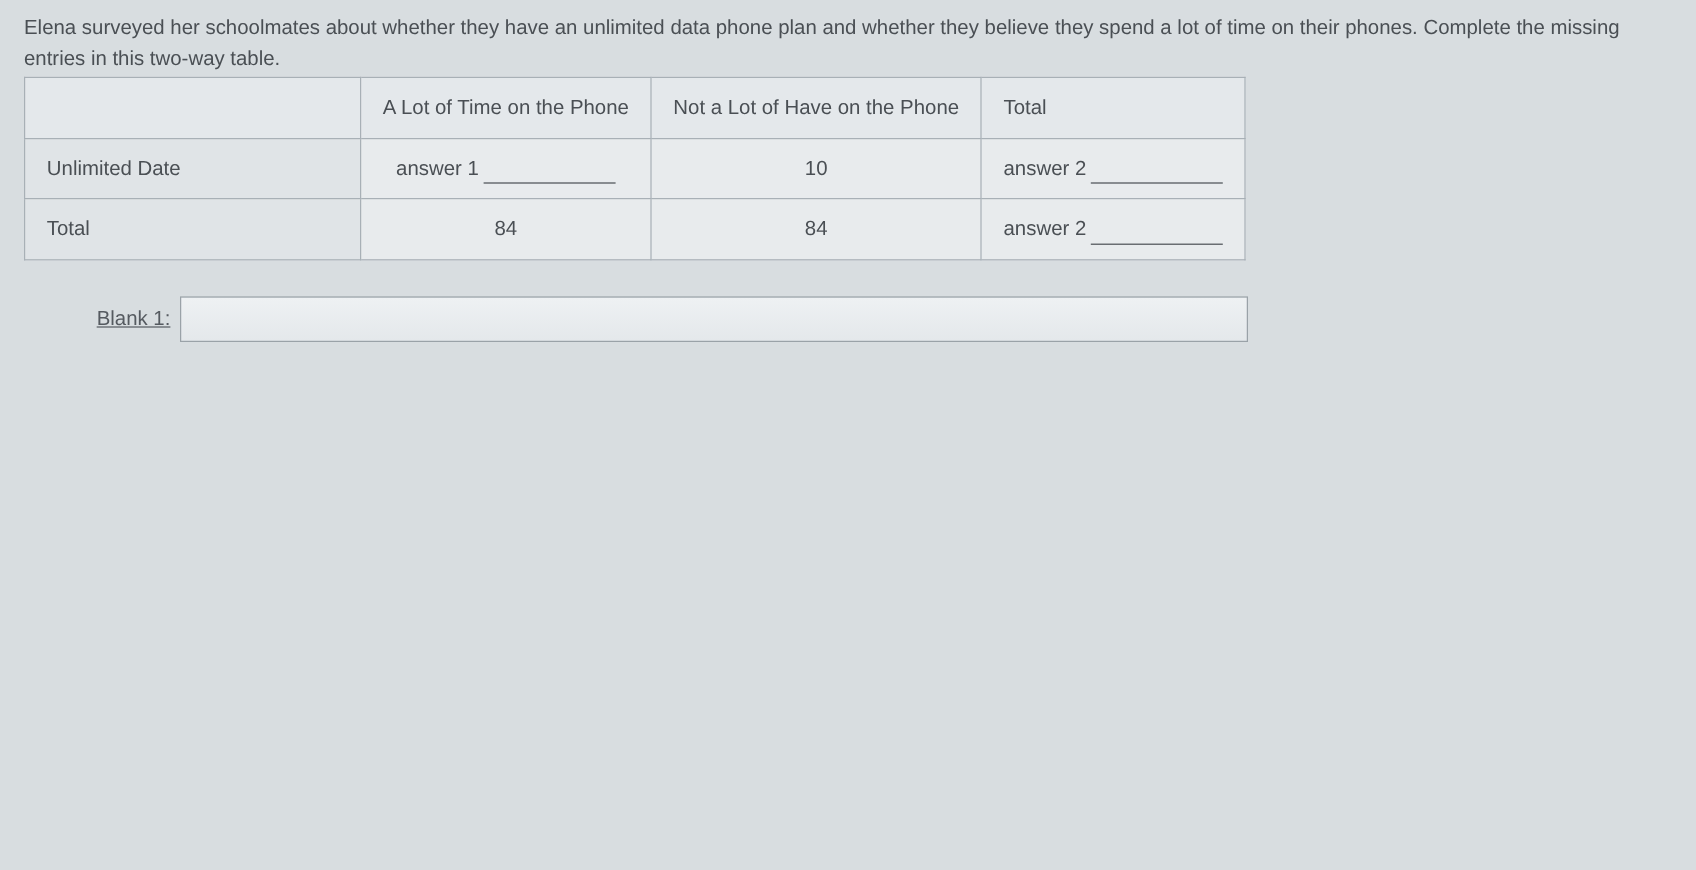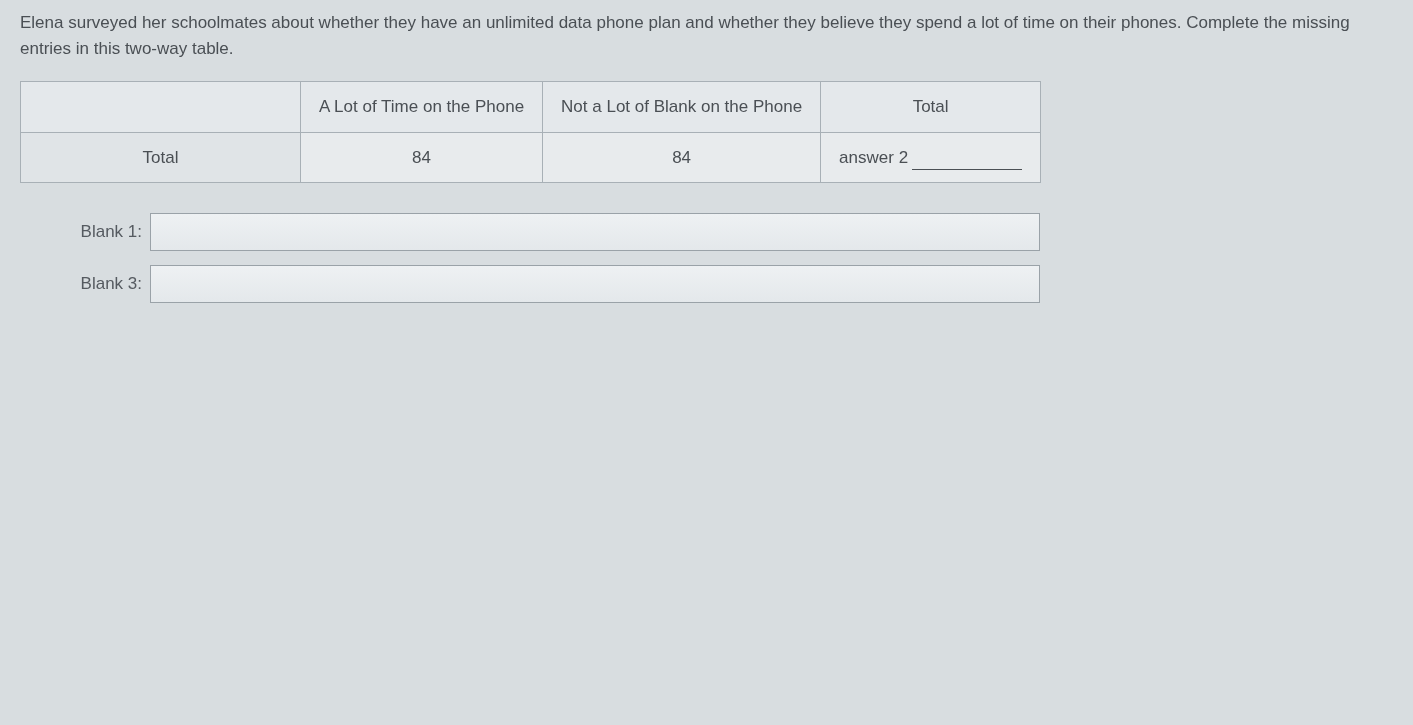--- a/index.html
+++ b/index.html
@@ -6,32 +6,32 @@
   body {
     font-family: Arial, Helvetica, sans-serif;
     background: #d8dde0;
     color: #3a3f44;
     padding: 10px 20px 40px 20px;
     width: 1413px;
     font-size: 17px;
     line-height: 1.5;
   }
   .question-text {
-    margin-bottom: 20px;
+    margin-bottom: 3px;
     color: #4a4f54;
   }
   table.two-way {
     border-collapse: collapse;
     background: #e8ebed;
     margin-bottom: 30px;
   }
   table.two-way th, table.two-way td {
     border: 1px solid #a8b0b6;
     padding: 12px 18px;
-    text-align: center;
+    text-align: left;
     color: #4a4f54;
     font-weight: normal;
     vertical-align: middle;
   }
   table.two-way th { background: #e4e8eb; }
   table.two-way td.center { text-align: center; }
   table.two-way td.rowlabel { background: #e0e4e7; width: 280px; }
   .answer-cell { white-space: nowrap; }
   .underline {
     display: inline-block;
@@ -45,20 +45,21 @@
   .blank-row {
     display: flex;
     align-items: center;
     margin-bottom: 14px;
   }
   .blank-label {
     width: 80px;
     text-align: right;
     padding-right: 8px;
     color: #555a60;
+    text-decoration: underline;
   }
   .blank-input {
     width: 890px;
     height: 38px;
     border: 1px solid #9aa2a8;
     background: linear-gradient(#eef1f3, #e4e8eb);
     padding: 6px 10px;
     font-size: 16px;
     color: #333;
   }
@@ -66,38 +67,44 @@
 </head>
 <body>
 
 <p class="question-text">Elena surveyed her schoolmates about whether they have an unlimited data phone plan and whether they believe they spend a lot of time on their phones. Complete the missing entries in this two-way table.</p>
 
 <table class="two-way">
   <thead>
     <tr>
       <th></th>
       <th>A Lot of Time on the Phone</th>
-      <th>Not a Lot of Blank on the Phone</th>
+      <th>Not a Lot of Have on the Phone</th>
       <th>Total</th>
     </tr>
   </thead>
   <tbody>
+    <tr>
+      <td class="rowlabel">Unlimited Date</td>
+      <td class="center answer-cell">
+        <span>answer 1</span><span class="underline"></span>
+      </td>
+      <td class="center">10</td>
+      <td class="answer-cell">
+        <span>answer 2</span><span class="underline"></span>
+      </td>
+    </tr>
     <tr>
       <td class="rowlabel">Total</td>
       <td class="center">84</td>
       <td class="center">84</td>
       <td class="answer-cell">
         <span>answer 2</span><span class="underline"></span>
       </td>
     </tr>
   </tbody>
 </table>
 
 <div class="blanks">
   <div class="blank-row">
     <span class="blank-label">Blank 1:</span>
     <input class="blank-input" type="text" value="" style="">
   </div>
-  <div class="blank-row">
-    <span class="blank-label">Blank 3:</span>
-    <input class="blank-input" type="text" value="" style="">
-  </div>
 </div>
 
 </body></html>

